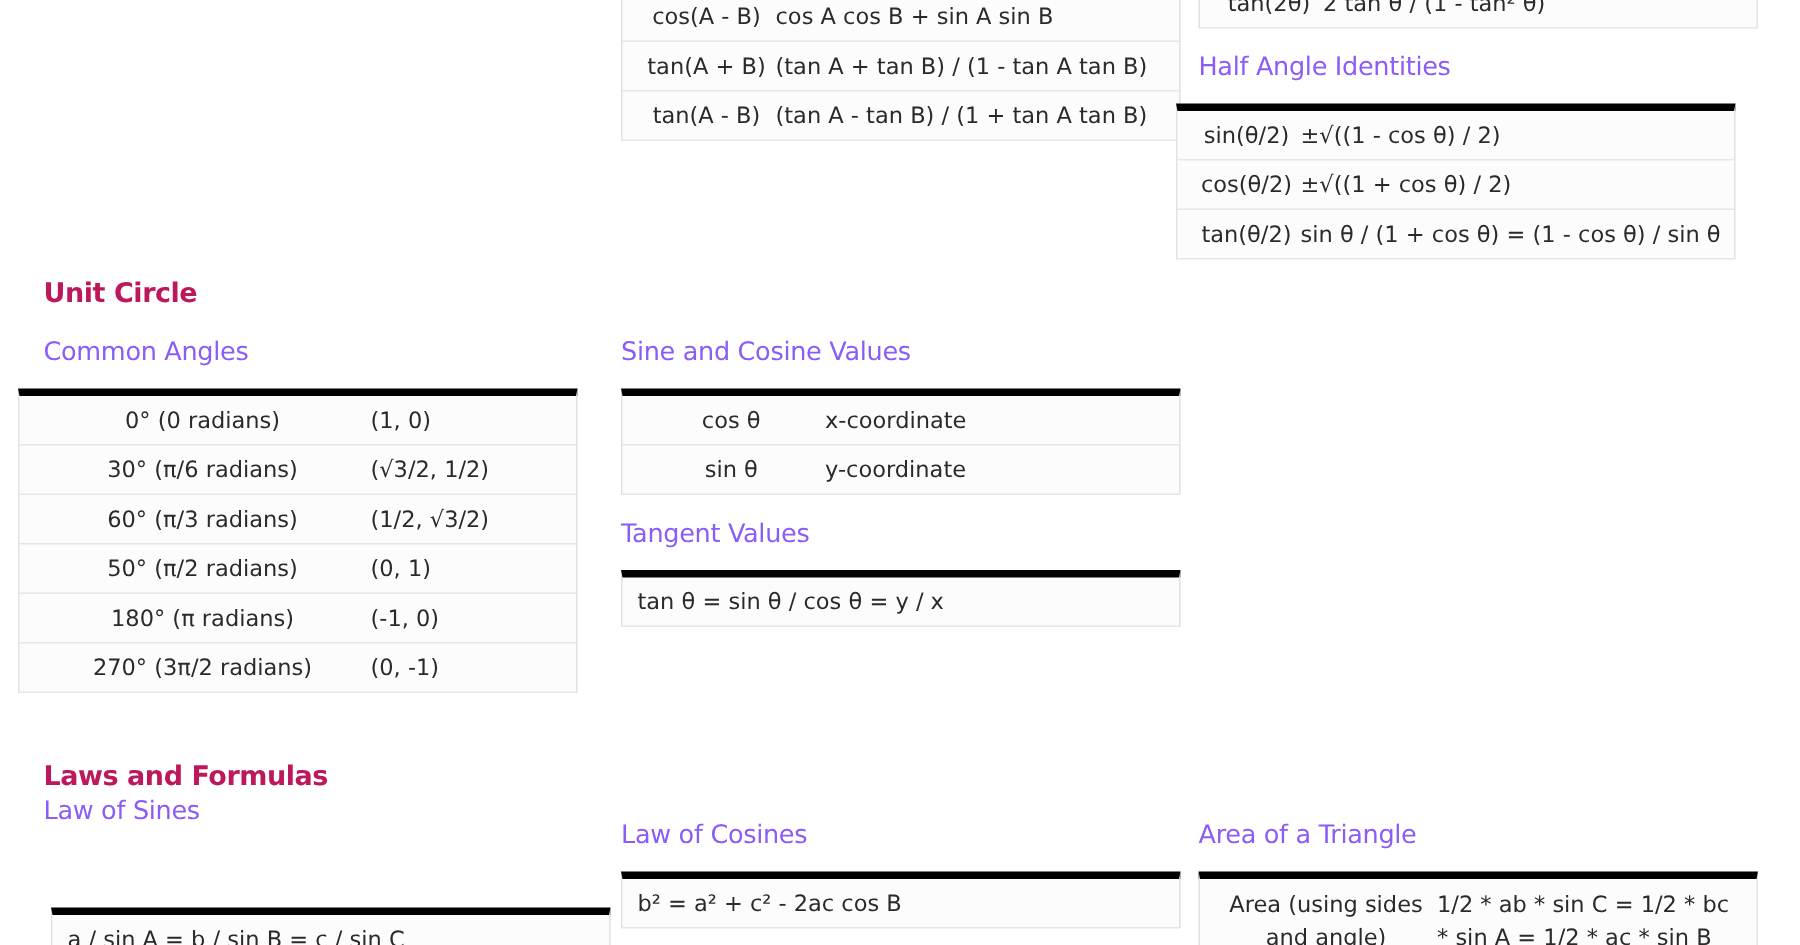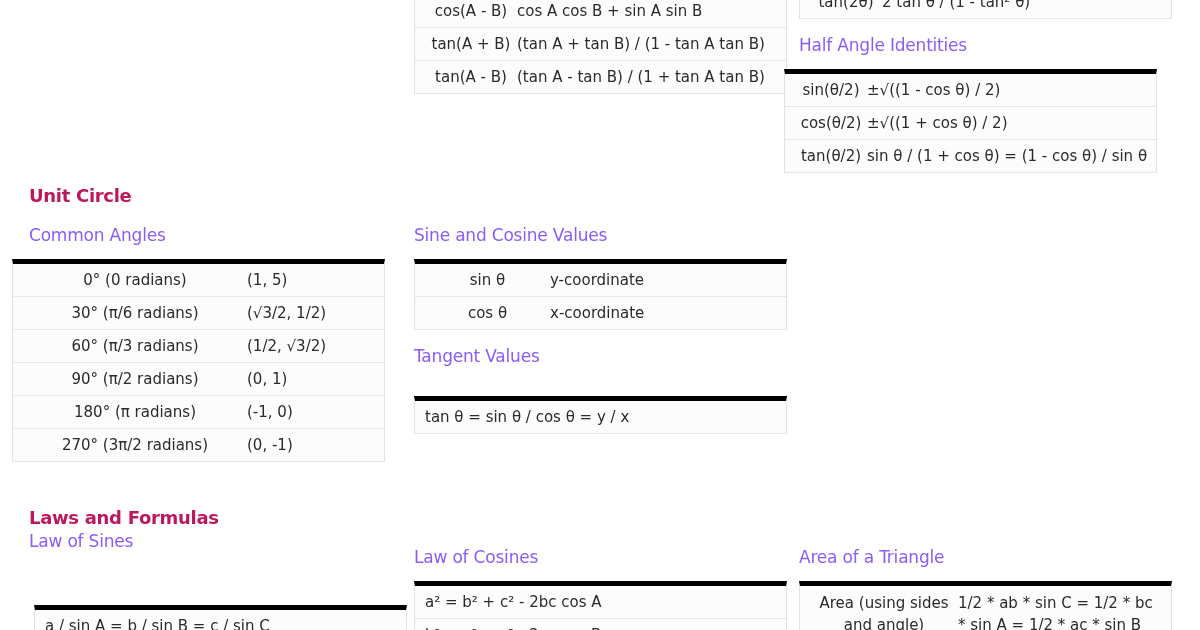--- a/index.html
+++ b/index.html
@@ -54,78 +54,75 @@
       <span class="c2">sin θ / (1 + cos θ) = (1 - cos θ) / sin θ</span>
     </div>
 </div>
 
 <div class="section-title" style="top:185px;">Unit Circle</div>
 
 <div class="sub-title" style="left:29px; top:225px;">Common Angles</div>
 <div class="tbl" style="left:12px; top:259px;">
   <div class="row">
       <span class="c1" style="width:224px">0° (0 radians)</span>
-      <span class="c2">(1, 5)</span>
+      <span class="c2">(1, 0)</span>
     </div>
   <div class="row">
       <span class="c1" style="width:224px">30° (π/6 radians)</span>
       <span class="c2">(√3/2, 1/2)</span>
     </div>
   <div class="row">
       <span class="c1" style="width:224px">60° (π/3 radians)</span>
       <span class="c2">(1/2, √3/2)</span>
     </div>
   <div class="row">
-      <span class="c1" style="width:224px">90° (π/2 radians)</span>
+      <span class="c1" style="width:224px">50° (π/2 radians)</span>
       <span class="c2">(0, 1)</span>
     </div>
   <div class="row">
       <span class="c1" style="width:224px">180° (π radians)</span>
       <span class="c2">(-1, 0)</span>
     </div>
   <div class="row">
       <span class="c1" style="width:224px">270° (3π/2 radians)</span>
       <span class="c2">(0, -1)</span>
     </div>
 </div>
 
 <div class="sub-title" style="left:414px; top:225px;">Sine and Cosine Values</div>
 <div class="tbl" style="left:414px; top:259px;">
   <div class="row">
+      <span class="c1" style="width:125px">cos θ</span>
+      <span class="c2">x-coordinate</span>
+    </div>
+  <div class="row">
       <span class="c1" style="width:125px">sin θ</span>
       <span class="c2">y-coordinate</span>
-    </div>
-  <div class="row">
-      <span class="c1" style="width:125px">cos θ</span>
-      <span class="c2">x-coordinate</span>
     </div>
 </div>
 
 <div class="sub-title" style="left:414px; top:346px;">Tangent Values</div>
-<div class="tbl" style="left:414px; top:380px;margin-top:16px;">
+<div class="tbl" style="left:414px; top:380px;">
   <div class="row">
       <span class="c1">tan θ = sin θ / cos θ = y / x</span>
     </div>
 </div>
 
 <div class="section-title" style="top:507px;">Laws and Formulas</div>
 
 <div class="sub-title" style="left:29px; top:531px;">Law of Sines</div>
 <div class="tbl" style="left:34px; top:581px;margin-top:24px;">
   <div class="row">
       <span class="c1">a / sin A = b / sin B = c / sin C</span>
     </div>
 </div>
 
 <div class="sub-title" style="left:414px; top:547px;">Law of Cosines</div>
 <div class="tbl" style="left:414px; top:581px;">
   <div class="row">
-      <span class="c1">a² = b² + c² - 2bc cos A</span>
-    </div>
-  <div class="row">
       <span class="c1">b² = a² + c² - 2ac cos B</span>
     </div>
 </div>
 
 <div class="sub-title" style="left:799px; top:547px;">Area of a Triangle</div>
 <div class="tbl" style="left:799px; top:581px;">
   <div class="row tall">
       <span class="c1" style="width:148px; white-space:normal;">Area (using sides and angle)</span>
       <span class="c2" style="width:200px;">1/2 * ab * sin C = 1/2 * bc * sin A = 1/2 * ac * sin B</span>
     </div>

